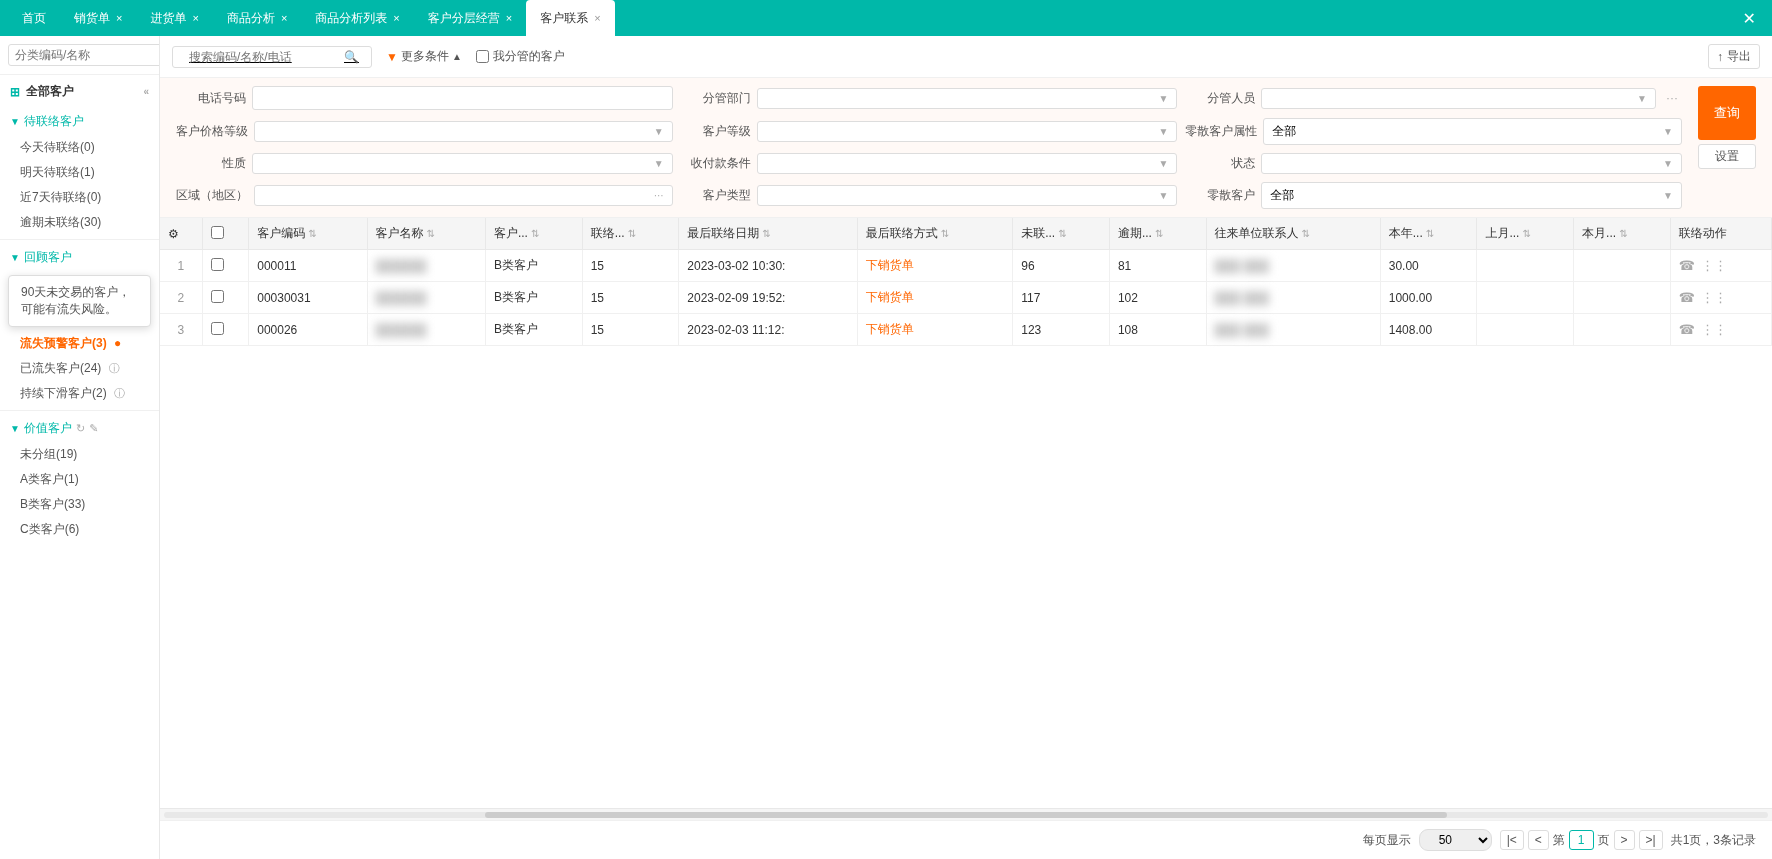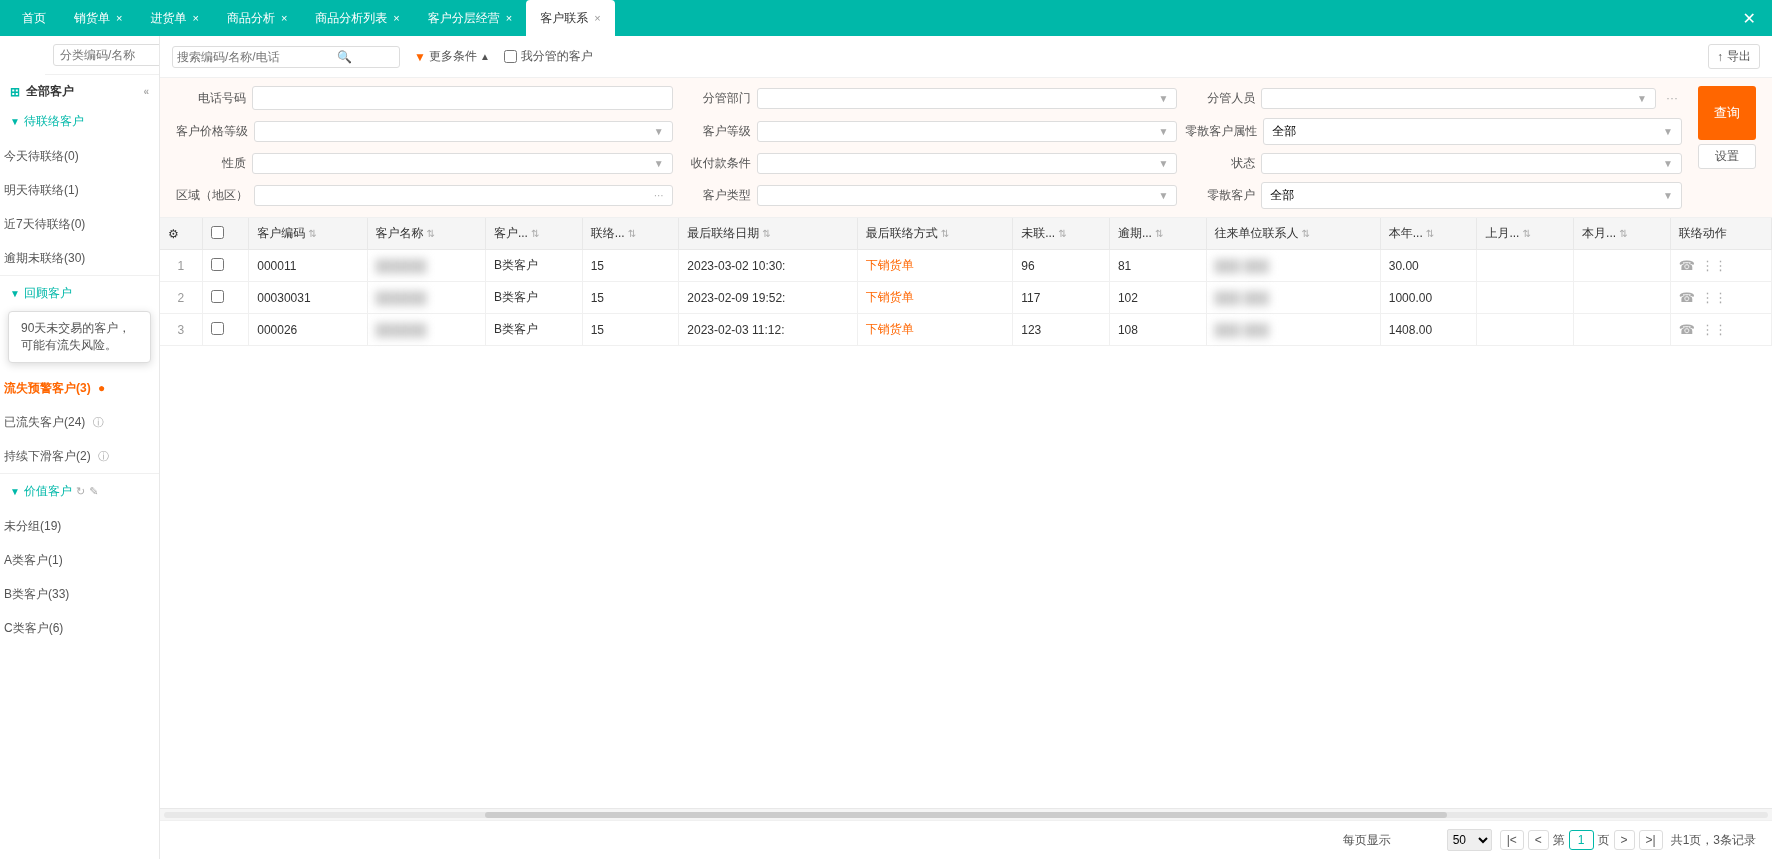--- a/index.html
+++ b/index.html
@@ -56,21 +56,20 @@
       display: flex;
       flex-direction: column;
       overflow-y: auto;
       flex-shrink: 0;
     }
     .sidebar-search {
       display: flex;
       align-items: center;
       padding: 8px;
       border-bottom: 1px solid #f0f0f0;
-      margin-left: 45px;
     }
     .sidebar-search input {
       flex: 1;
       border: 1px solid #ddd;
       border-radius: 3px;
       padding: 3px 6px;
       font-size: 12px;
       outline: none;
     }
     .sidebar-header {
@@ -86,25 +85,24 @@
     .sidebar-group-title {
       display: flex;
       align-items: center;
       padding: 5px 10px;
       color: #00b8a9;
       font-size: 12px;
       cursor: pointer;
     }
     .sidebar-group-title .arrow { margin-right: 4px; font-size: 10px; }
     .sidebar-item {
-      padding: 4px 10px 4px 4px;
+      padding: 4px 10px 4px 20px;
       color: #555;
       cursor: pointer;
       white-space: nowrap;
-      margin-top: 9px;
     }
     .sidebar-item.active {
       color: #ff6600;
       font-weight: bold;
     }
     .sidebar-divider { height: 1px; background: #f0f0f0; margin: 4px 0; }
 
     
     .sidebar-tooltip {
       background: #fff;
@@ -132,22 +130,23 @@
       align-items: center;
       padding: 8px 12px;
       border-bottom: 1px solid #f0f0f0;
       gap: 8px;
     }
     .search-input-wrap {
       display: flex;
       align-items: center;
       border: 1px solid #ddd;
       border-radius: 3px;
-      padding: 3px 4px;
-      width: 228px;
+      padding: 3px 16px;
+      width: 200px;
+      text-decoration: underline;
     }
     .search-input-wrap input {
       border: none;
       outline: none;
       font-size: 12px;
       width: 160px;
     }
     .search-input-wrap .s-icon { color: #ff6600; cursor: pointer; }
     .filter-btn {
       display: flex;
@@ -300,24 +299,23 @@
       align-items: center;
       justify-content: flex-end;
       padding: 8px 16px;
       border-top: 1px solid #f0f0f0;
       gap: 8px;
       background: #fff;
     }
     .pagination-label { color: #555; }
     .page-size-select {
       border: 1px solid #ddd;
-      border-radius: 2px;
-      padding: 2px 1px;
+      border-radius: 9px;
+      padding: 2px 15px;
       font-size: 12px;
-      margin-left: 48px;
     }
     .page-nav { display: flex; align-items: center; gap: 4px; }
     .page-btn {
       border: 1px solid #ddd;
       background: #fff;
       border-radius: 3px;
       padding: 2px 6px;
       cursor: pointer;
       color: #555;
     }

